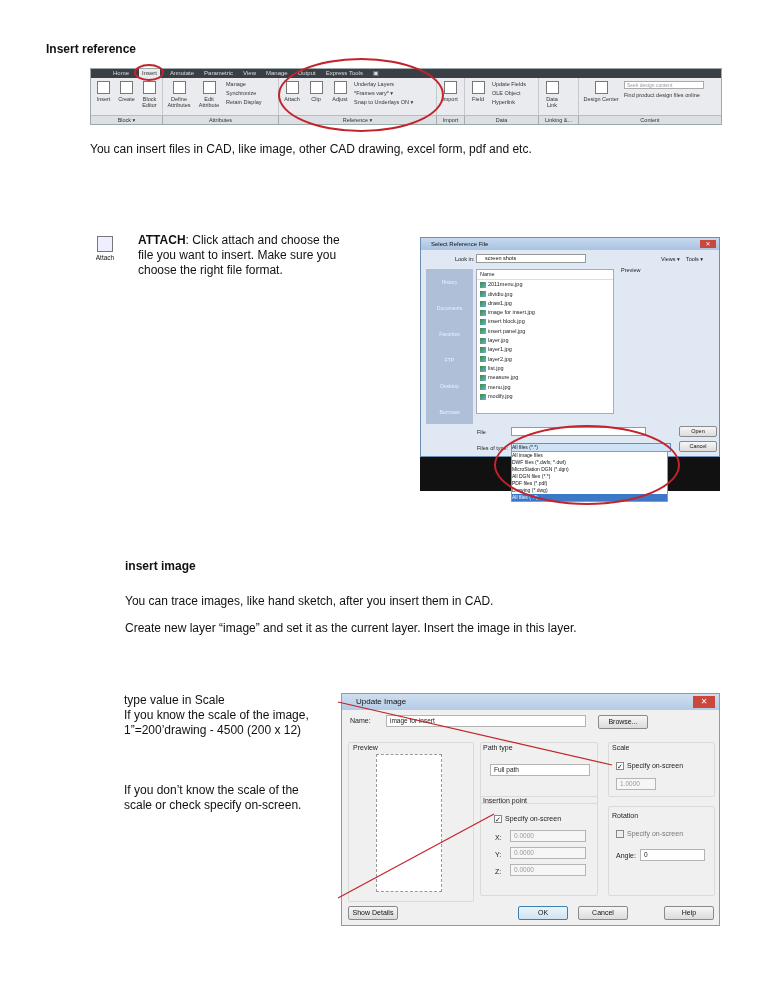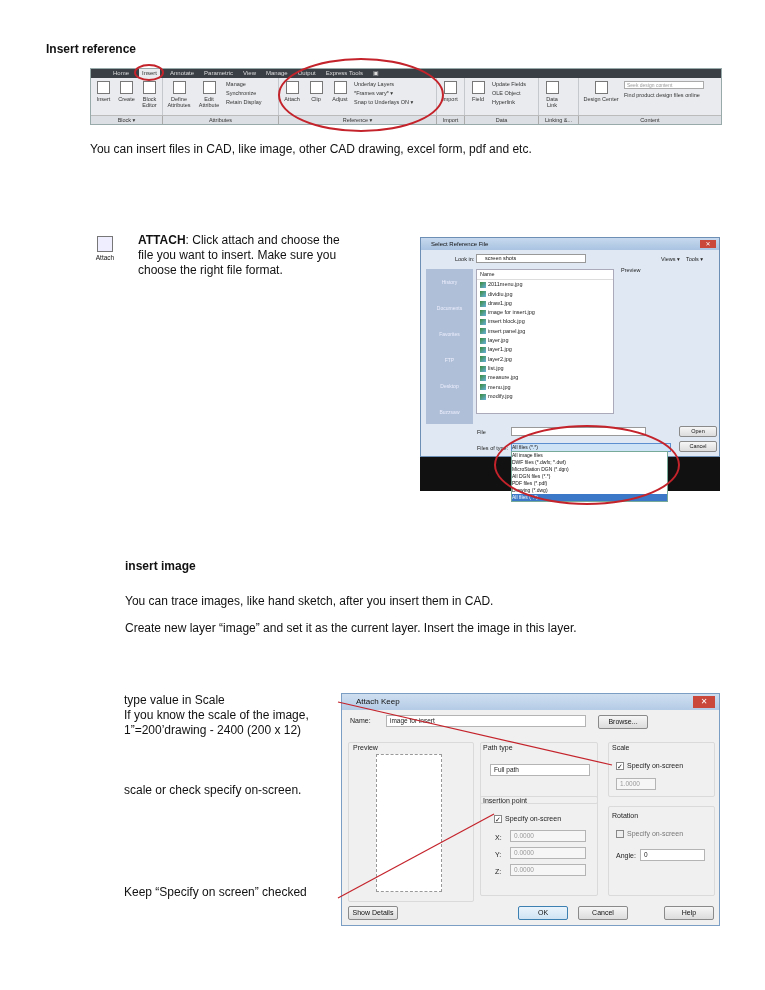--- a/index.html
+++ b/index.html
@@ -254,31 +254,31 @@
   </div>
 <div class="red" style="left:494px;top:425px;width:186px;height:80px"></div>
 
 <div class="abs p" style="left:125px;top:559px;font-weight:bold">insert image</div>
 <div class="abs p" style="left:125px;top:594px">You can trace images, like hand sketch, after you insert them in CAD.</div>
 <div class="abs p" style="left:125px;top:621px">Create new layer “image” and set it as the current layer. Insert the image in this layer.</div>
 
 <div class="abs p" style="left:124px;top:693px;width:215px">
  <div>type value in Scale</div>
     <div>If you know the scale of the image,</div>
-    <div>1”=200’drawing - 2400 (200 x 12)</div>
+    <div>1”=200’drawing - 4500 (200 x 12)</div>
 </div>
 <div class="abs p" style="left:124px;top:783px;width:215px">
+ <div>If you don’t know the scale of the</div>
     <div>scale or check specify on-screen.</div>
 </div>
 <div class="abs p" style="left:124px;top:885px;width:215px">
- <div>Keep “Specify on screen” checked</div>
 </div>
 
 <div class="abs adlg">
- <div class="atitle"><span>Attach Keep</span><div class="axbtn">✕</div></div>
+ <div class="atitle"><span>Update Image</span><div class="axbtn">✕</div></div>
  <div class="lbl" style="left:8px;top:23px">Name:</div>
  <div class="inp inpw" style="left:44px;top:21px;width:200px">image for insert</div>
  <div class="abtn" style="left:256px;top:21px;width:50px">Browse...</div>
  <div class="fs" style="left:6px;top:48px;width:126px;height:160px"></div>
  <div class="lbl" style="left:11px;top:50px">Preview</div>
  <div class="abs" style="left:34px;top:60px;width:66px;height:138px;background:#fff;border:1px dashed #999"></div>
  <div class="fs" style="left:138px;top:48px;width:118px;height:62px"></div>
  <div class="lbl" style="left:141px;top:50px">Path type</div>
  <div class="inp inpw" style="left:148px;top:70px;width:100px">Full path</div>
  <div class="fs" style="left:138px;top:102px;width:118px;height:100px"></div>

